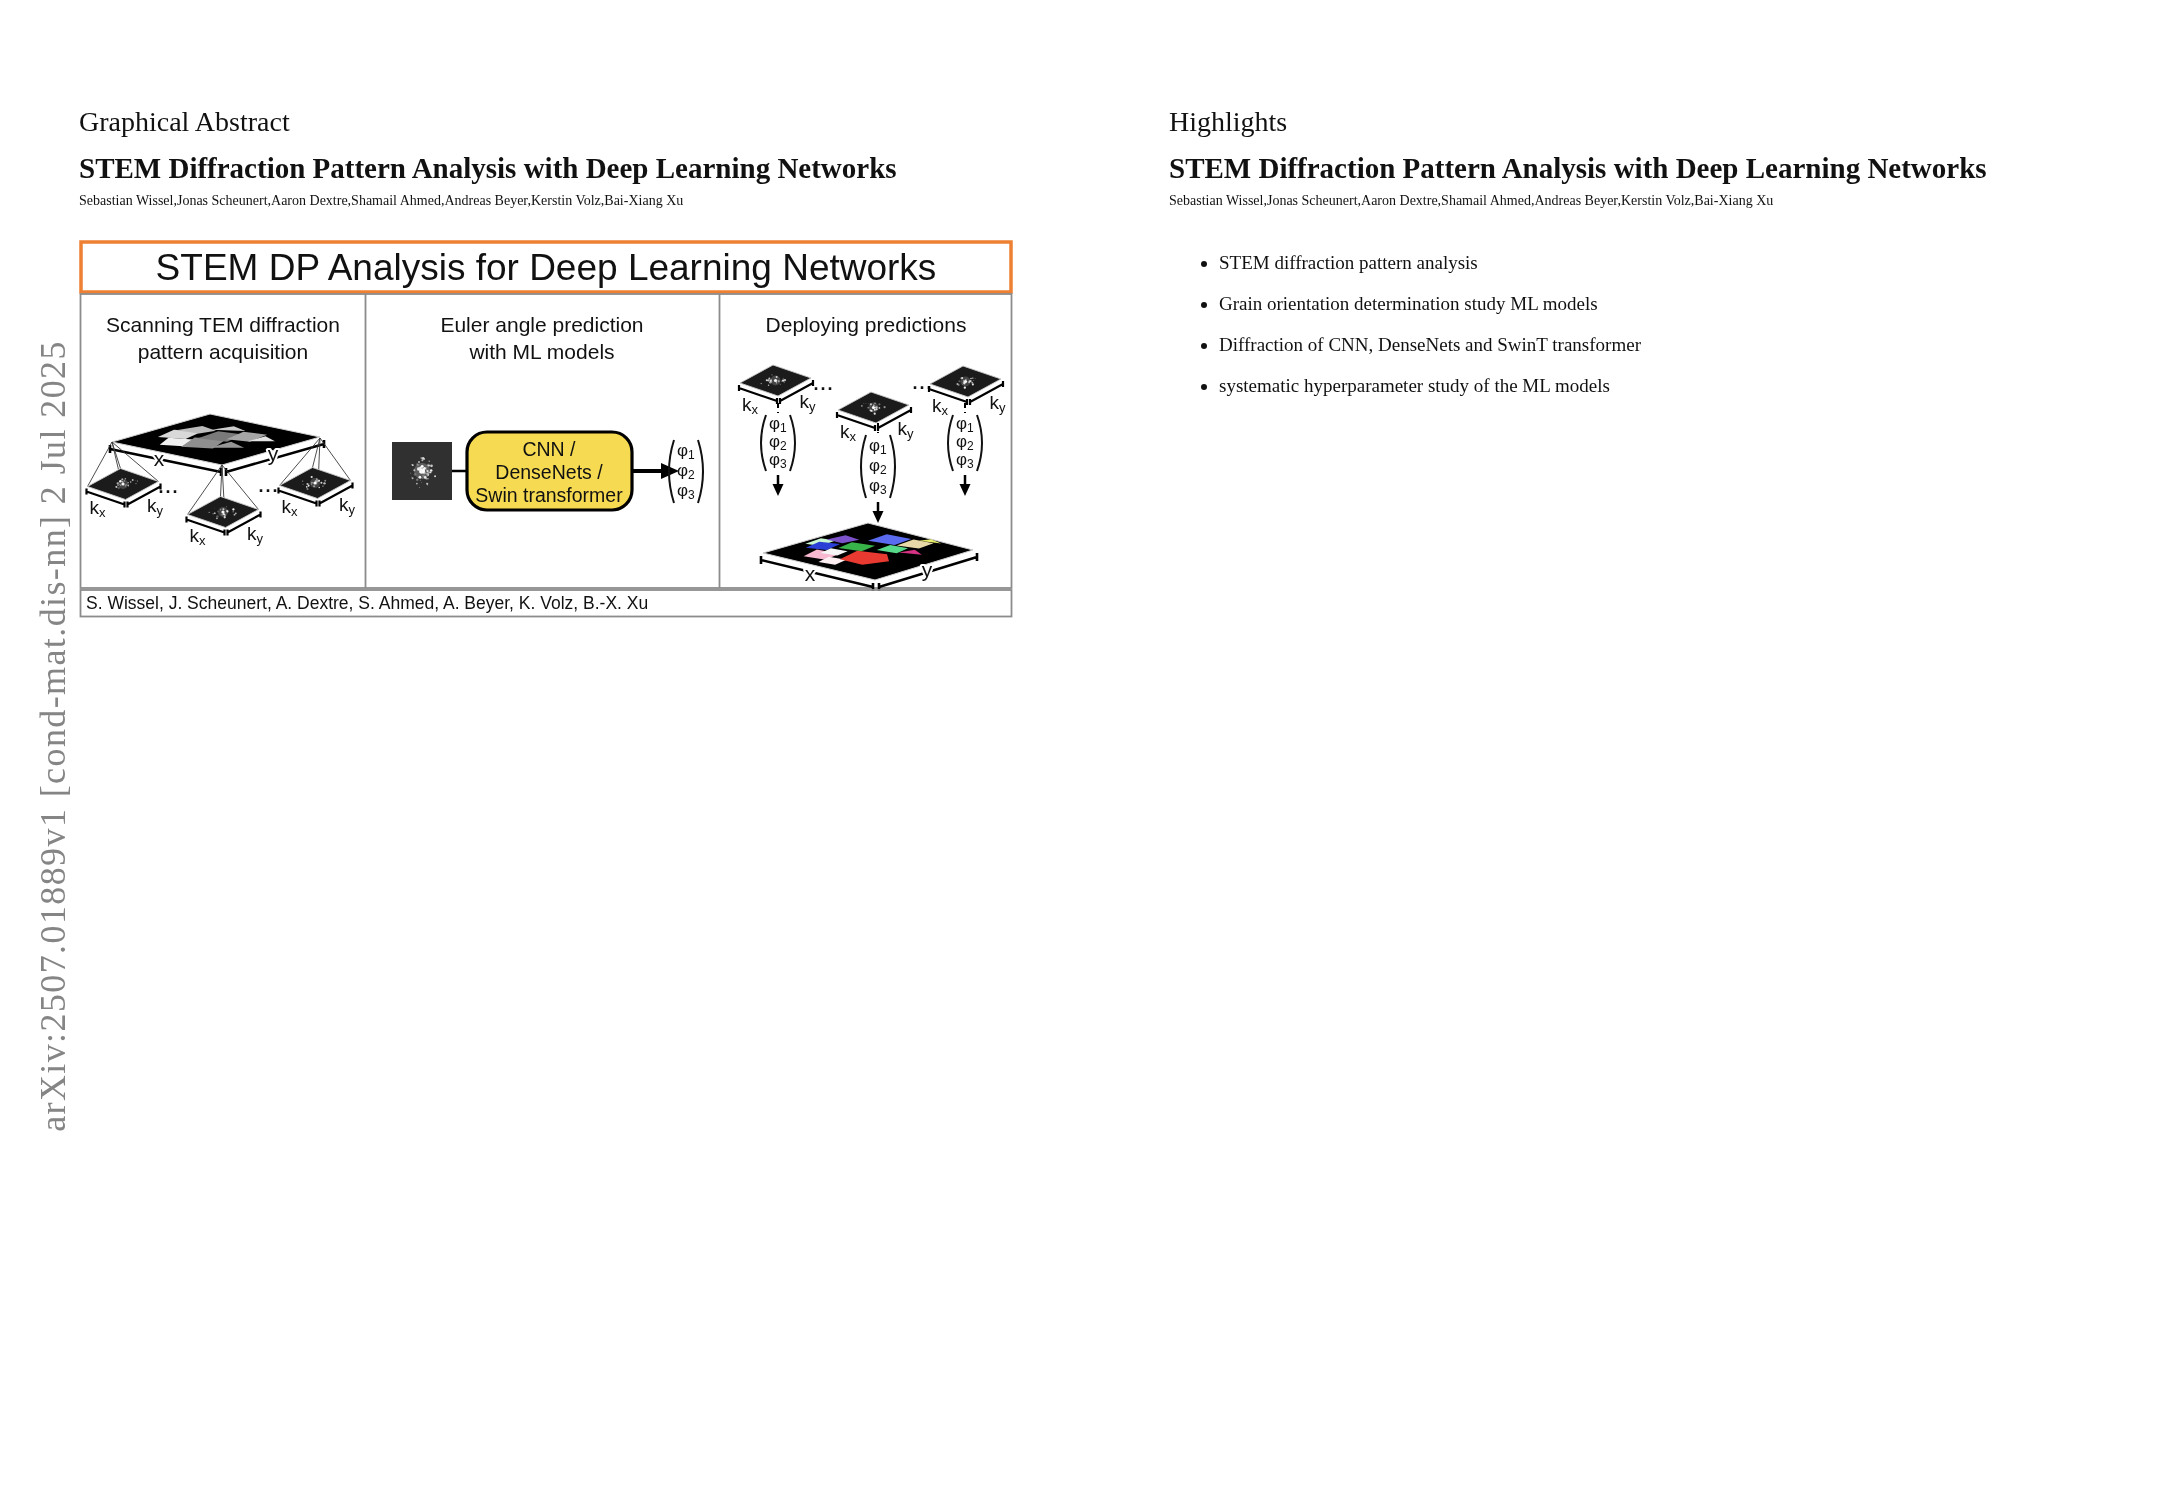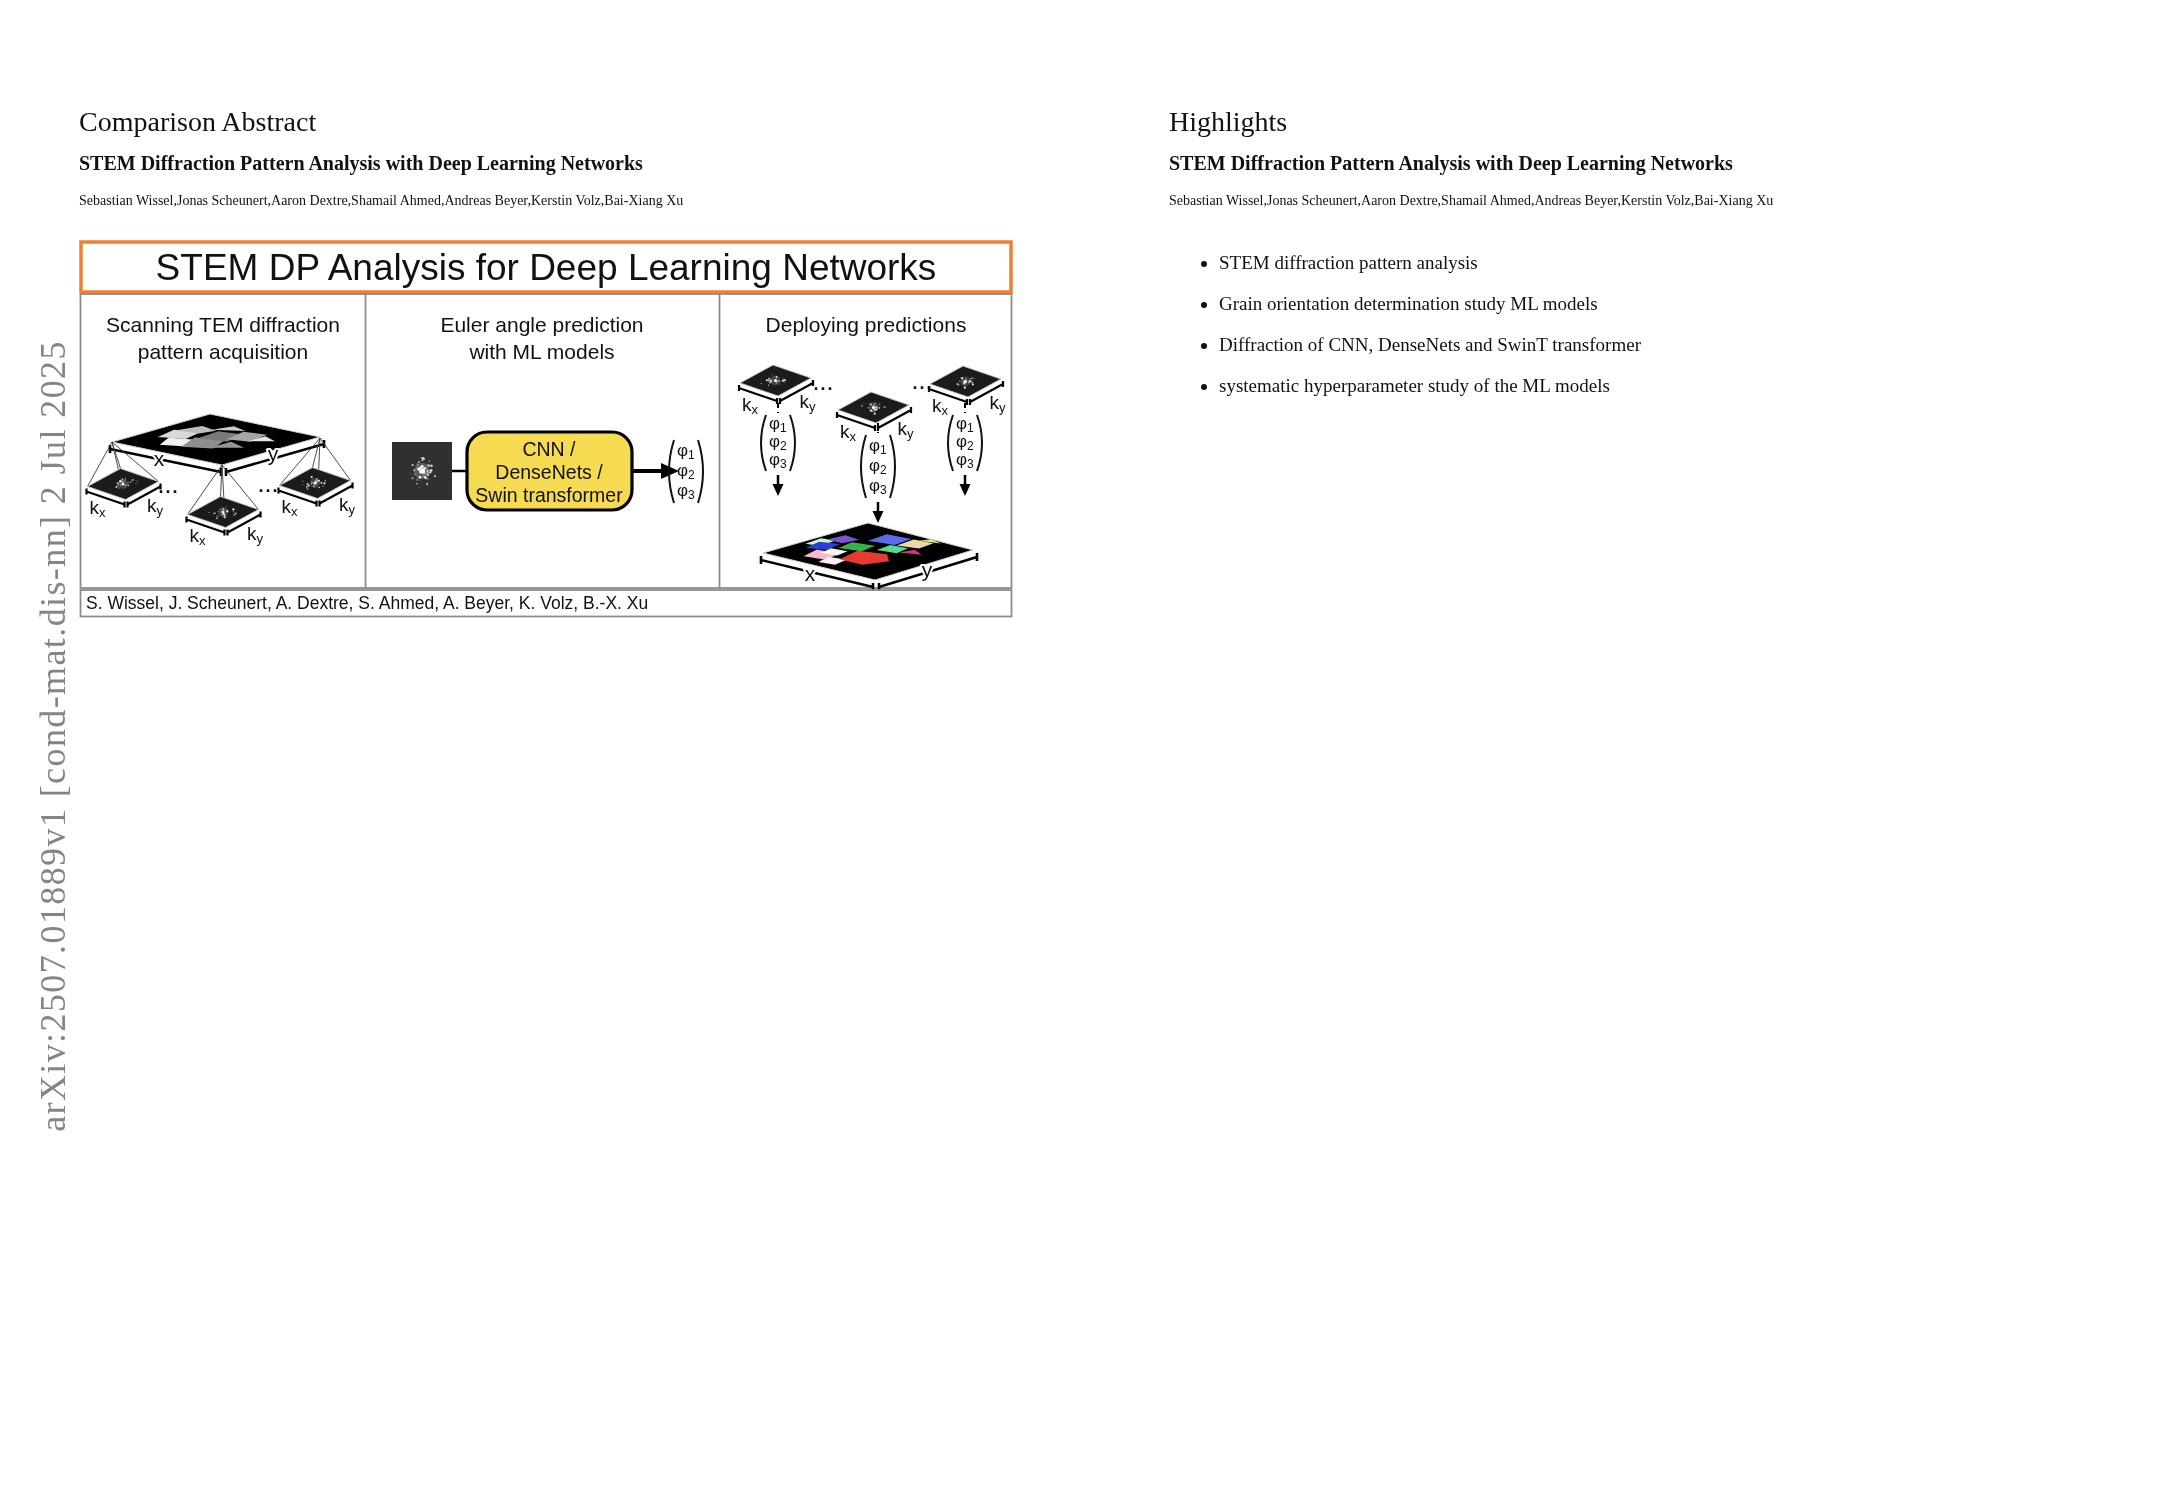--- a/index.html
+++ b/index.html
@@ -4,21 +4,21 @@
 <style>
   html,body{margin:0;padding:0;}
   body{
     width:2178px;height:1486px;position:relative;background:#ffffff;
     font-family:"Liberation Serif", serif;color:#111;overflow:hidden;
   }
   .col{position:absolute;top:0;}
   #left-col{left:79px;width:940px;}
   #right-col{left:1169px;width:940px;}
   .section-title{position:absolute;top:106px;left:0;font-size:28px;white-space:nowrap;}
-  .paper-title{position:absolute;top:152px;left:0;font-size:20px;font-weight:bold;white-space:nowrap;}
+  .paper-title{position:absolute;top:152px;left:0;font-size:29px;font-weight:bold;white-space:nowrap;}
   .authors{position:absolute;top:193px;left:0;font-size:14px;white-space:nowrap;}
   #arxiv-sidebar{
     position:absolute;left:53px;top:736px;
     transform:translate(-50%,-50%) rotate(-90deg);
     font-size:36px;letter-spacing:1.4px;color:#858585;white-space:nowrap;
   }
   #highlight-list{
     position:absolute;top:252px;left:0;margin:0;padding:0 0 0 36px;
     list-style:disc;
   }
@@ -37,21 +37,21 @@
   .dots-text{font-size:18px;font-weight:bold;letter-spacing:1px;}
   .box-text{font-size:19.5px;}
   .caption-text{font-size:17.5px;}
 </style>
 </head>
 <body>
 
 <div id="arxiv-sidebar">arXiv:2507.01889v1  [cond-mat.dis-nn]  2 Jul 2025</div>
 
 <div class="col" id="left-col">
-  <div class="section-title">Comparison Abstract</div>
+  <div class="section-title">Graphical Abstract</div>
   <div class="paper-title">STEM Diffraction Pattern Analysis with Deep Learning Networks</div>
   <div class="authors">Sebastian Wissel,Jonas Scheunert,Aaron Dextre,Shamail Ahmed,Andreas Beyer,Kerstin Volz,Bai-Xiang Xu</div>
 
   <svg id="figure-svg" width="934" height="378" viewBox="0 0 934 378">
 
     <rect x="2" y="2" width="930" height="50" fill="#ffffff" stroke="#EE8033" stroke-width="3.5"></rect>
     <text class="banner-text" x="467" y="40" text-anchor="middle">STEM DP Analysis for Deep Learning Networks</text>
 
     <rect x="1.5" y="54" width="931" height="294" fill="none" stroke="#8C8C8C" stroke-width="1.8"></rect>
     <line x1="286.5" y1="54" x2="286.5" y2="348" stroke="#8C8C8C" stroke-width="1.8"></line>

